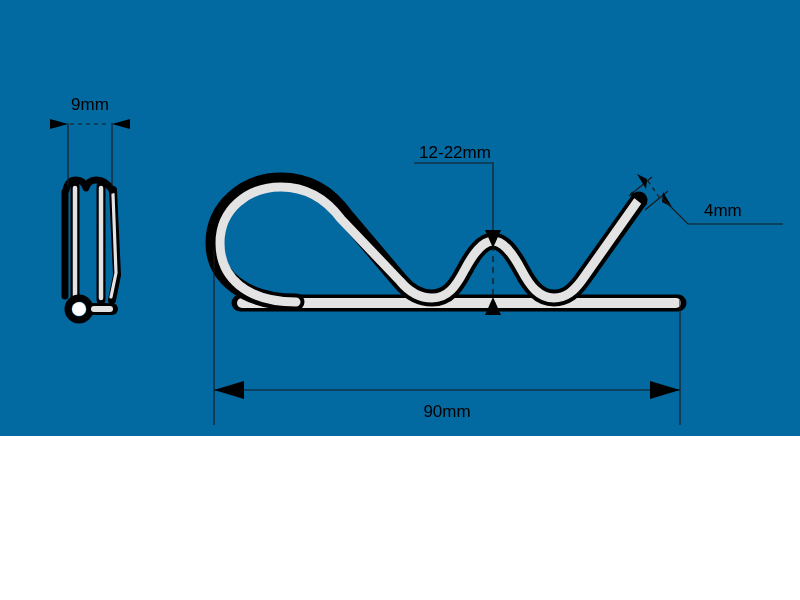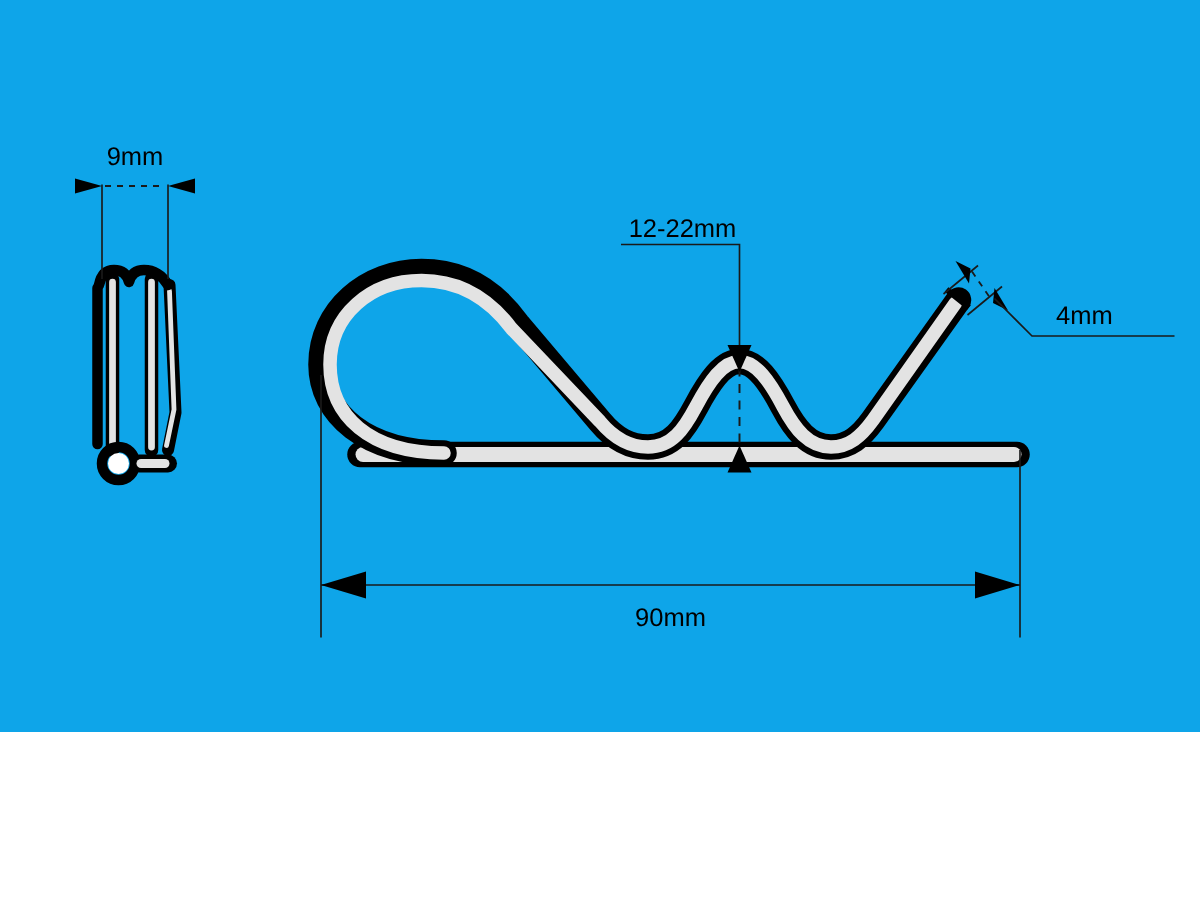--- a/index.html
+++ b/index.html
@@ -9,22 +9,22 @@
   }
   body {
     width: 800px;
     height: 600px;
     overflow: hidden;
     font-family: "Liberation Sans", sans-serif;
   }
   #drawing-root {
     position: relative;
     width: 800px;
-    height: 488px;
-    background: #0ea5e9;
+    height: 436px;
+    background: #0369a1;
   }
   svg.drawing {
     display: block;
     width: 800px;
     height: 600px;
   }
   .wire-outline {
     fill: none;
     stroke: #000000;
     stroke-linecap: round;

